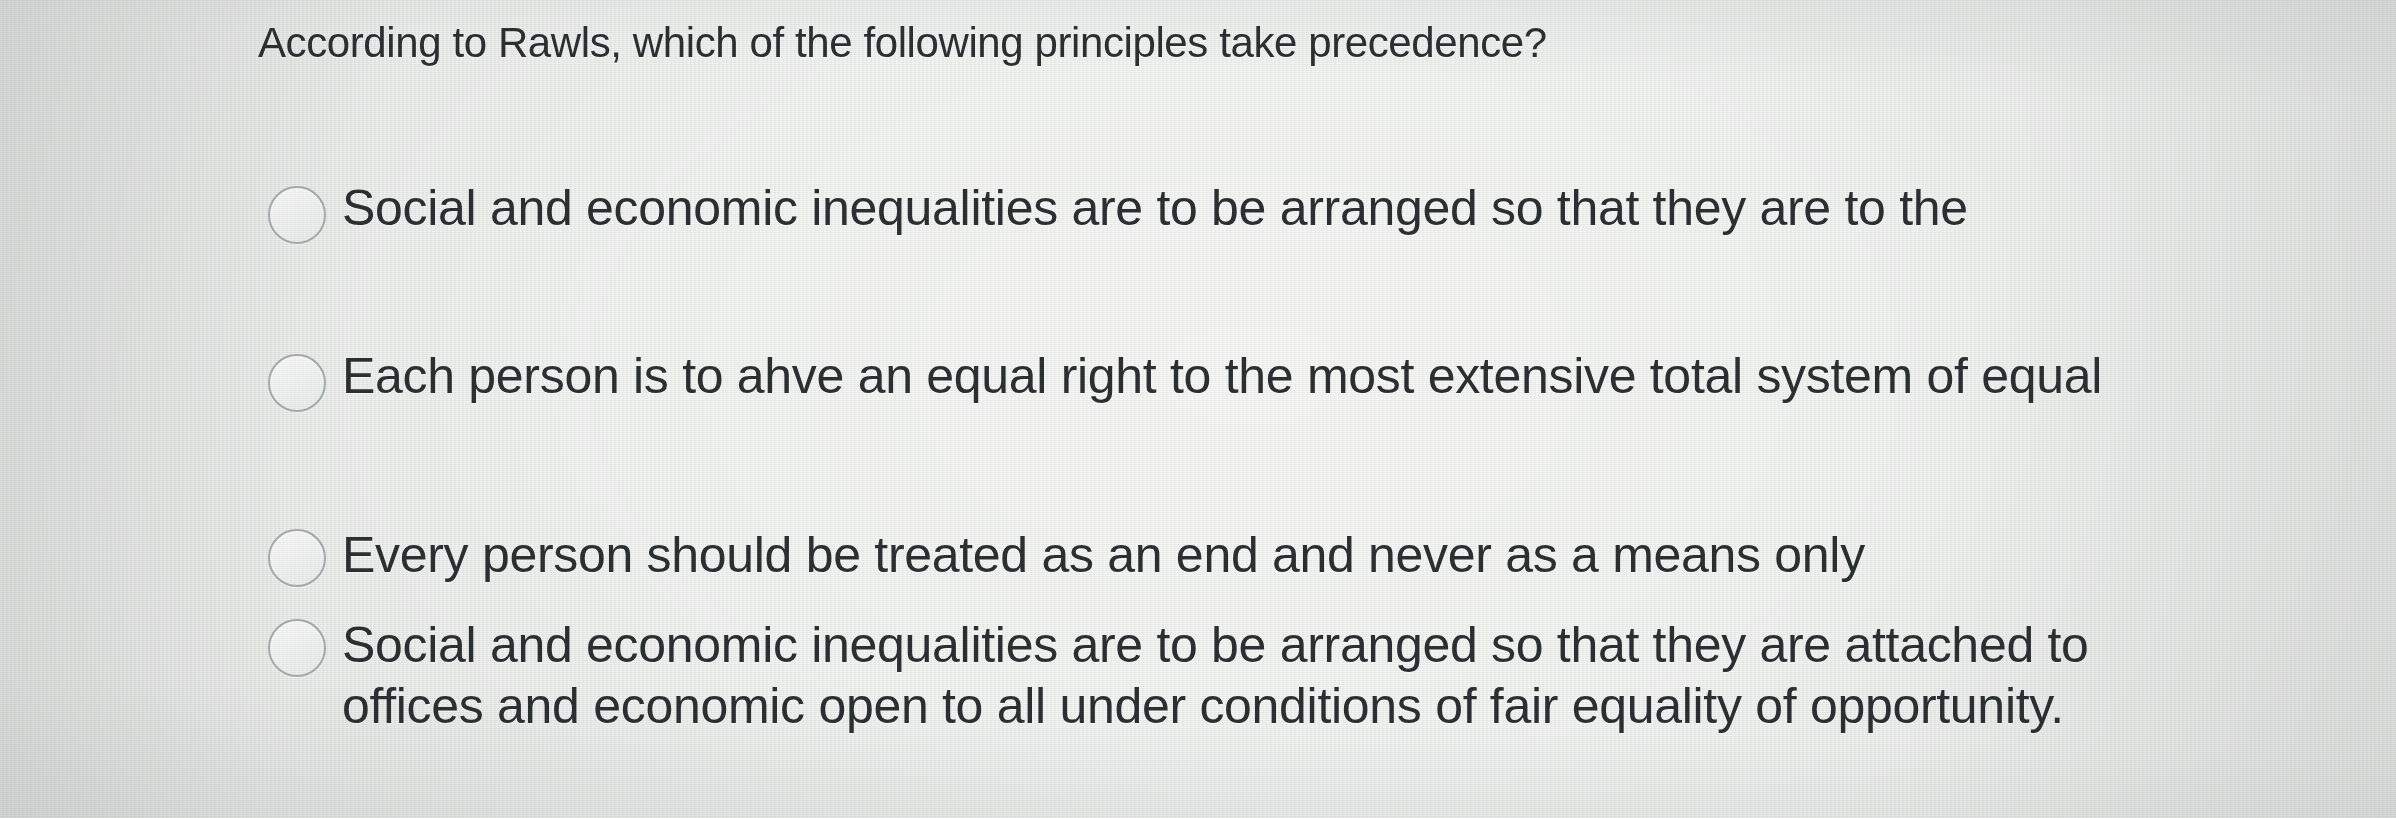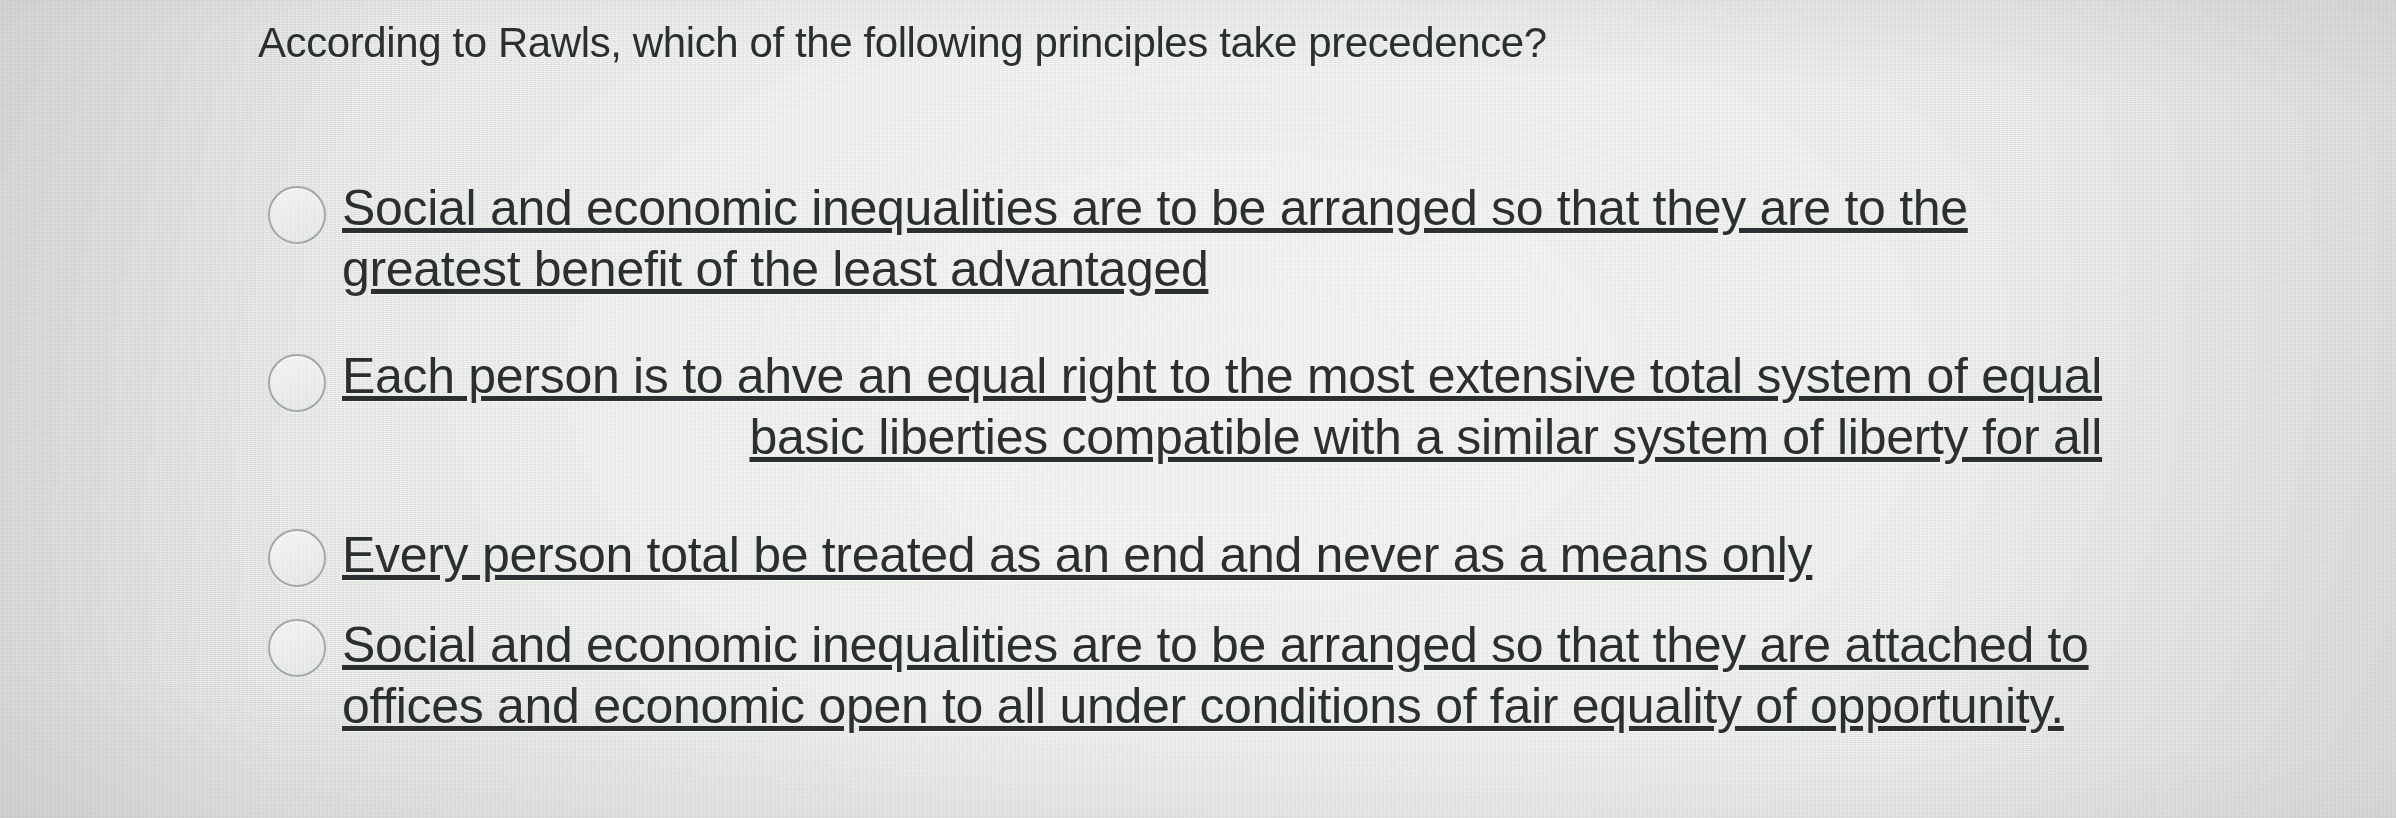--- a/index.html
+++ b/index.html
@@ -133,56 +133,53 @@
     line-height: 1.22;
     color: #2b2f31;
     letter-spacing: -0.3px;
     margin-left: 16px;
     text-shadow: 0 1px 1px rgba(255,255,255,0.5);
   }
 
   .option-label .line {
     display: block;
     white-space: nowrap;
-    text-decoration: underline;
   }
 </style>
 </head>
 <body>
 
 <div id="screen-photo">
 
   <div id="screen-texture"></div>
 
   <div id="content">
 
     <div class="question-title">According to Rawls, which of the following principles take precedence?</div>
 
     <div class="options">
 
       <div class="option-row" data-idx="0">
         <span class="radio"></span>
         <span class="option-label">
           <span class="line">Social and economic inequalities are to be arranged so that they are to the</span>
-          <span class="line">greatest benefit of the least advantaged</span>
         </span>
       </div>
 
       <div class="option-row" data-idx="1">
         <span class="radio"></span>
         <span class="option-label">
           <span class="line">Each person is to ahve an equal right to the most extensive total system of equal</span>
-          <span class="line">basic liberties compatible with a similar system of liberty for all</span>
         </span>
       </div>
 
       <div class="option-row" data-idx="2">
         <span class="radio"></span>
         <span class="option-label">
-          <span class="line">Every person total be treated as an end and never as a means only</span>
+          <span class="line">Every person should be treated as an end and never as a means only</span>
         </span>
       </div>
 
       <div class="option-row" data-idx="3">
         <span class="radio"></span>
         <span class="option-label">
           <span class="line">Social and economic inequalities are to be arranged so that they are attached to</span>
           <span class="line">offices and economic open to all under conditions of fair equality of opportunity.</span>
         </span>
       </div>

